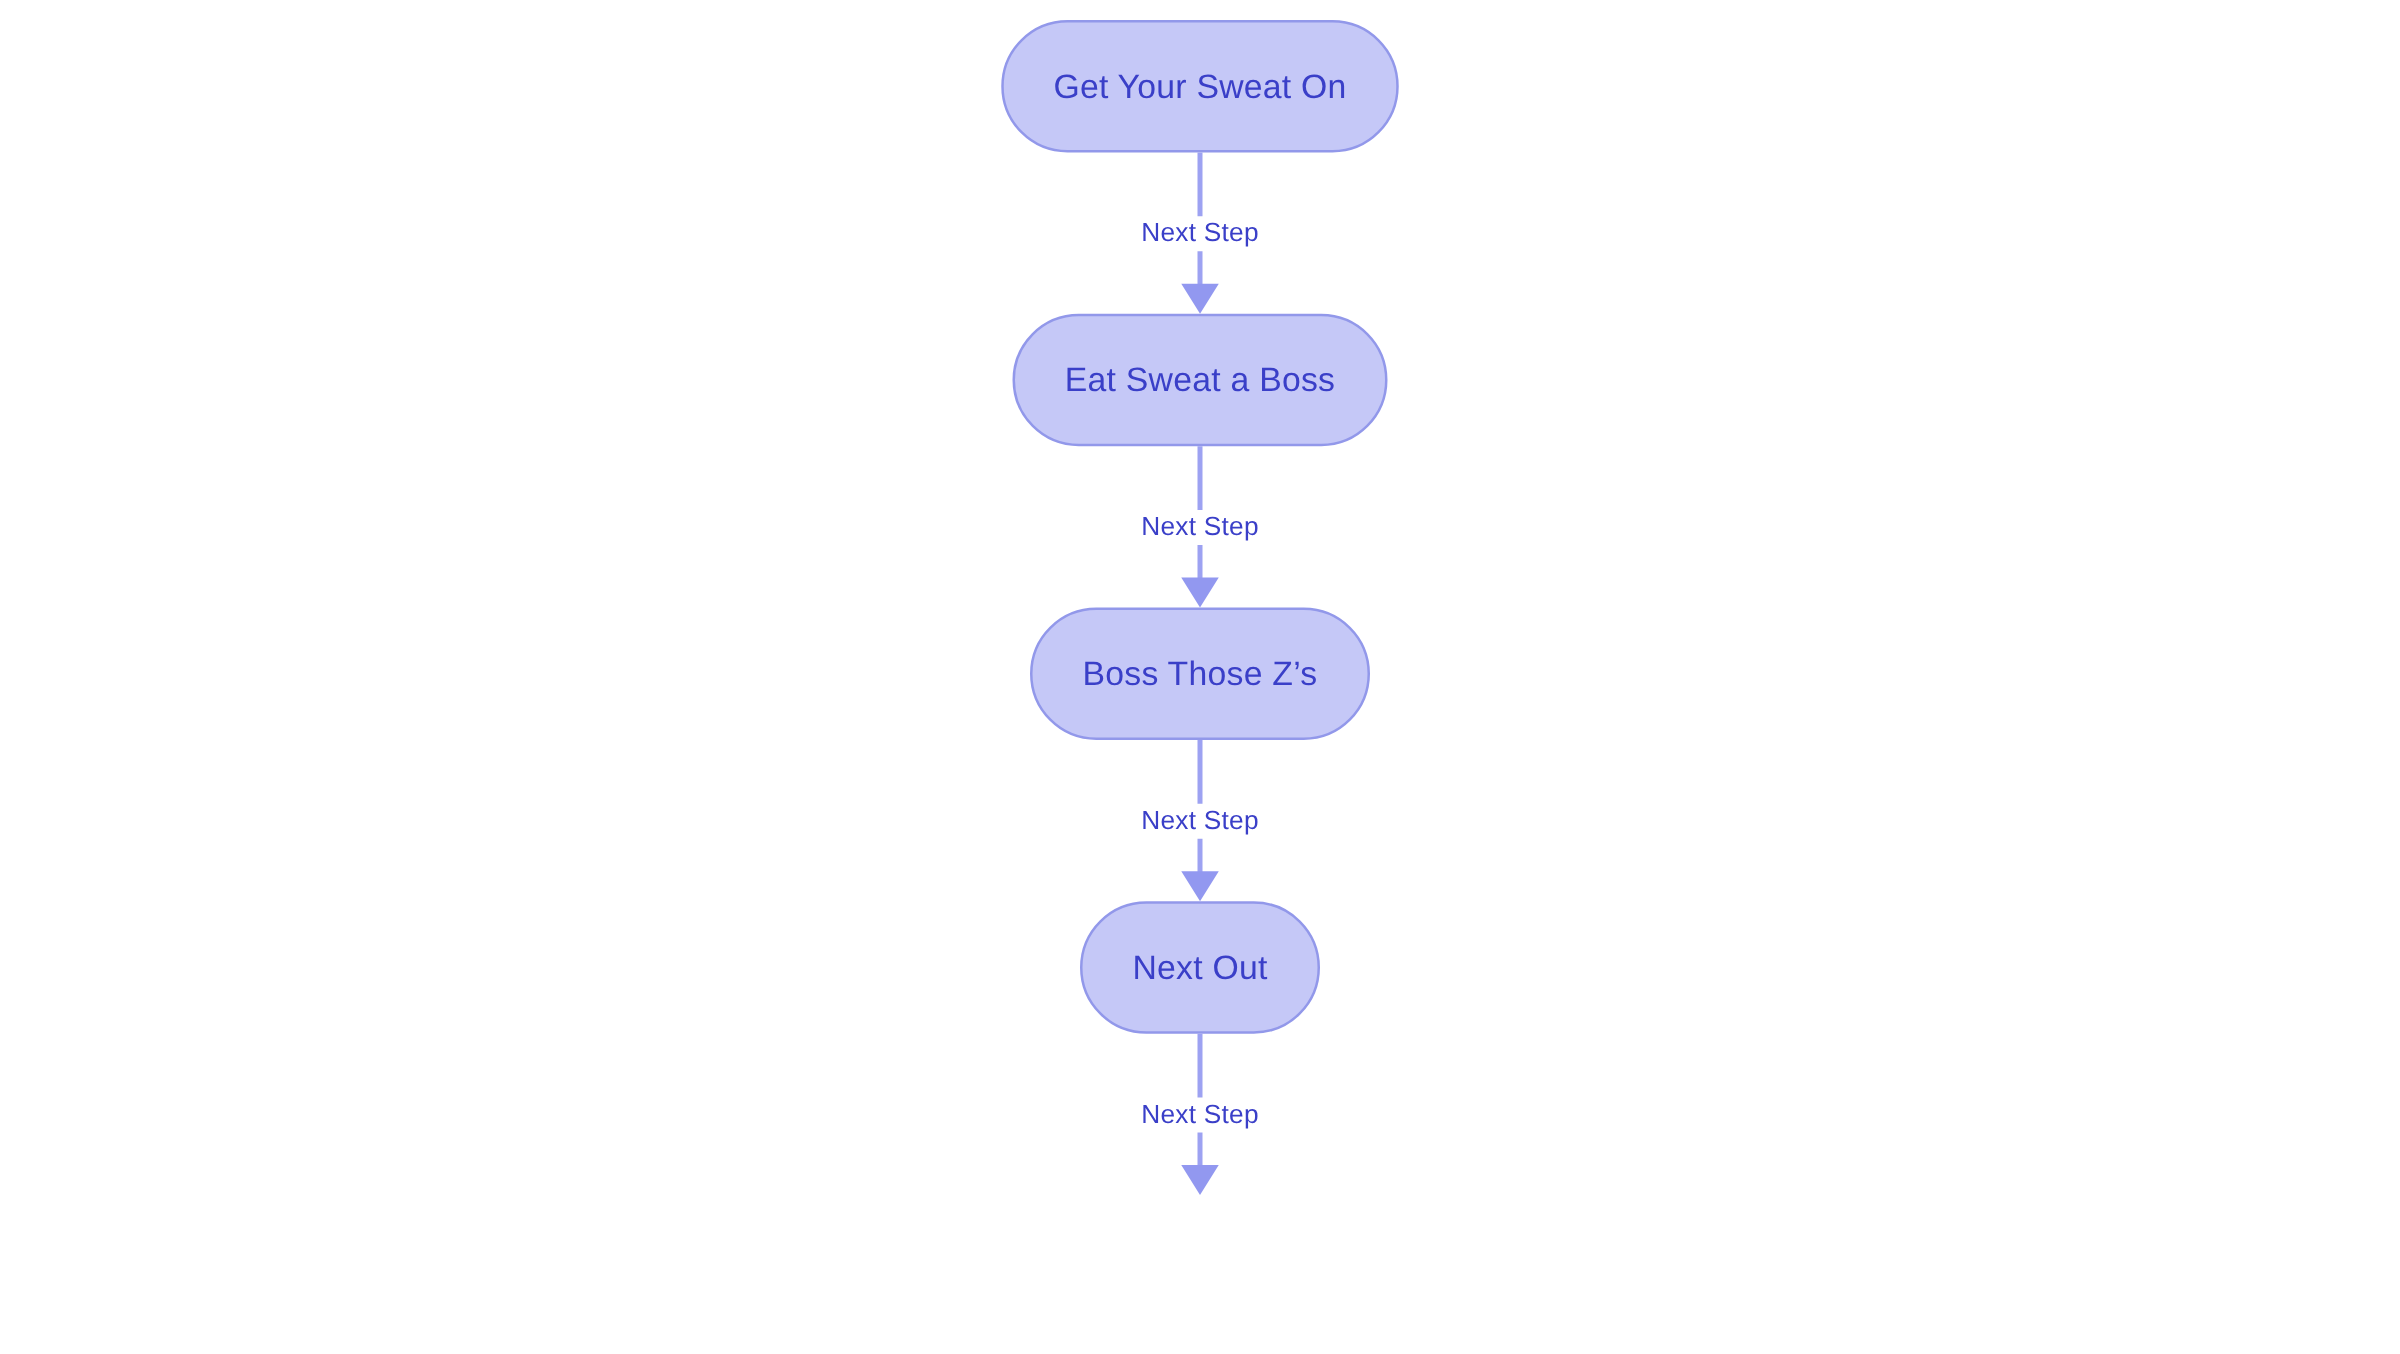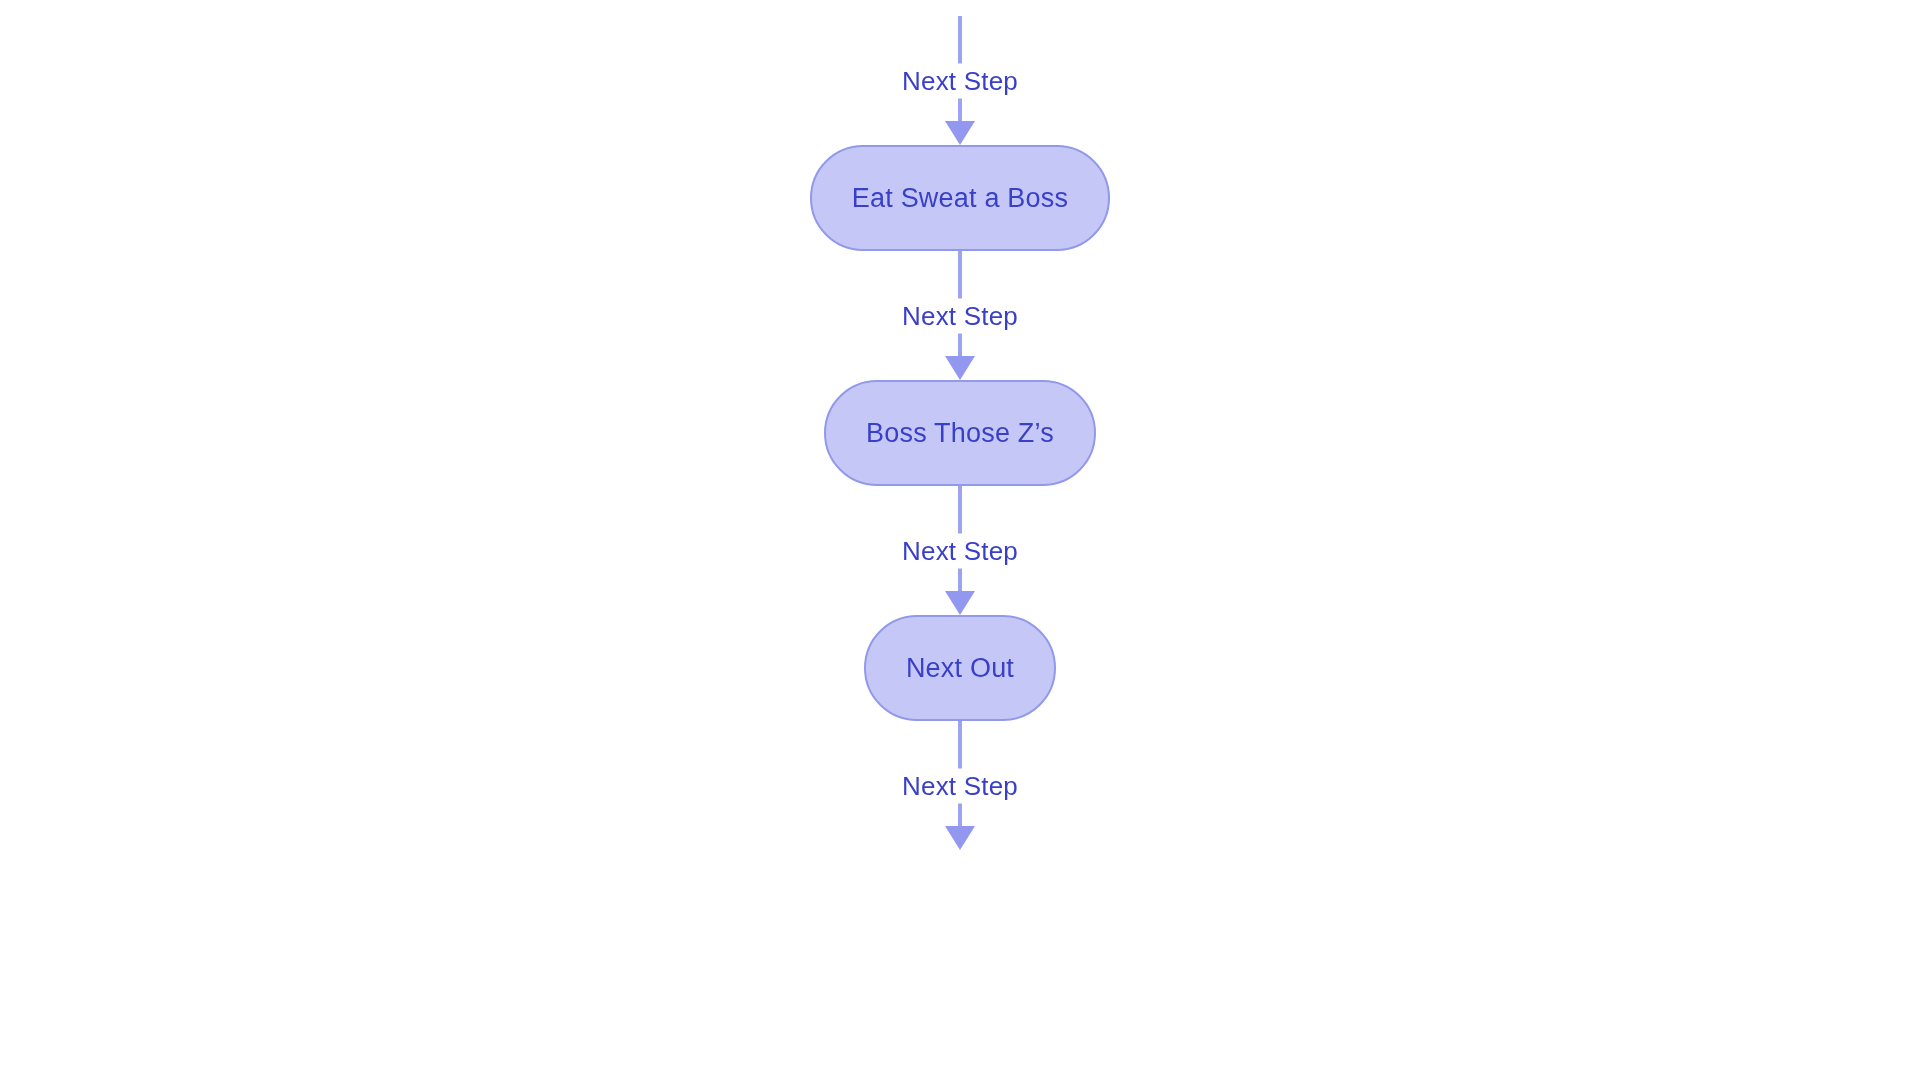--- a/index.html
+++ b/index.html
@@ -73,30 +73,33 @@
     border-top: 24px solid var(--edge-arrow);
   }
   .edge-label {
     position: absolute;
     left: 50%;
     top: 50%;
     transform: translate(-50%, -50%);
     background: var(--bg);
     padding: 2px 8px;
     color: var(--edge-label);
-    font-size: 26px;
+    font-size: 21px;
     letter-spacing: 0.2px;
     white-space: nowrap;
   }
 </style>
 </head>
 <body>
 
 <div class="canvas">
   <div class="flow" id="flow">
+  <div class="node">
+    <span class="node-label">Get Your Sweat On</span>
+  </div>
 
   <div class="edge">
     <div class="edge-line"></div>
     <div class="edge-arrowhead"></div>
     <span class="edge-label">Next Step</span>
   </div>
 
   <div class="node">
     <span class="node-label">Eat Sweat a Boss</span>
   </div>

